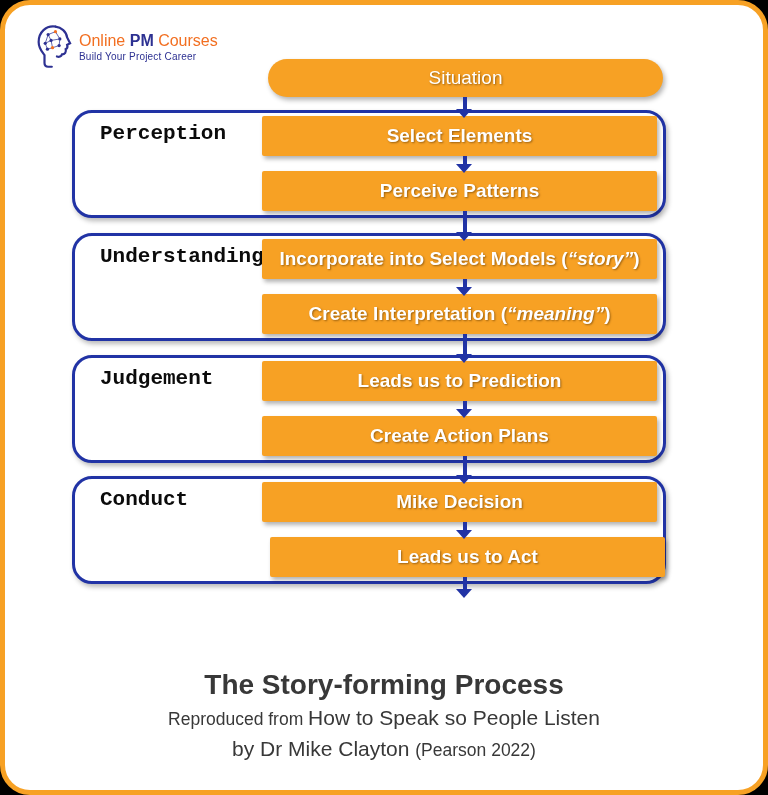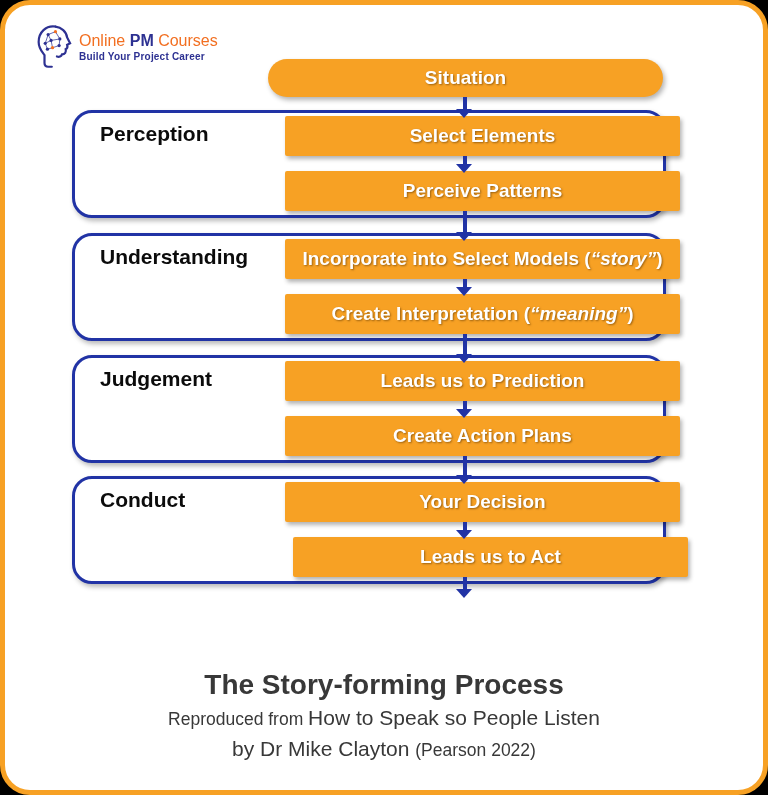--- a/index.html
+++ b/index.html
@@ -21,45 +21,46 @@
     width:768px;height:795px;
     background:#fff;
     border:5px solid var(--orange);
     border-radius:30px;
   }
   
   .logo{position:absolute;left:30px;top:18px;display:flex;align-items:center;gap:6px;}
   .logo-head{width:38px;height:48px;}
   .brand{font-size:16px;line-height:18px;color:var(--logo-orange);font-weight:400;white-space:nowrap;}
   .brand .navyTxt{color:var(--logo-navy);font-weight:700;}
-  .tagline{font-size:10px;font-weight:700;color:var(--logo-navy);letter-spacing:.2px;margin-top:1px;}
+  .tagline{font-size:10px;font-weight:400;color:var(--logo-navy);letter-spacing:.2px;margin-top:1px;}
   
   .pill{
     position:absolute;left:263px;width:395px;height:38px;
     background:var(--orange);border-radius:19px;
     display:flex;align-items:center;justify-content:center;
-    color:#fff;font-weight:700;font-size:19px;
+    color:#fff;font-weight:400;font-size:19px;
     text-shadow:1px 1px 2px rgba(80,45,0,.55);
     box-shadow:2px 3px 5px rgba(0,0,0,.3);
     z-index:2;
   }
   #situation{top:54px;}
   #results{top:591px;}
   .container{
     position:absolute;left:67px;width:594px;height:108px;
     background:#fff;border:3px solid var(--blue);border-radius:20px;
     box-shadow:2px 3px 5px rgba(0,0,0,.28);
+    font-family:Liberation Mono, monospace;
   }
   #sec-0{top:105px;} #sec-1{top:228px;} #sec-2{top:350px;} #sec-3{top:471px;}
   .sec-label{
     position:absolute;left:25px;top:9px;
     font-size:21px;font-weight:700;color:#0b0b0b;
   }
   .obox{
-    position:absolute;left:280px;width:395px;height:40px;
+    position:absolute;left:257px;width:395px;height:40px;
     background:var(--orange);border-radius:2px;
     display:flex;align-items:center;justify-content:center;
     color:#fff;font-weight:700;font-size:19px;
     text-shadow:1px 1px 2px rgba(80,45,0,.55);
     box-shadow:2px 3px 4px rgba(0,0,0,.3);
     z-index:2;white-space:nowrap;
   }
   .obox em{font-style:italic;}
   #box-0-0{top:111px;} #box-0-1{top:166px;}
   #box-1-0{top:234px;} #box-1-1{top:289px;}
@@ -153,21 +154,21 @@
       <em>“meaning”</em>
       <span>)</span>
   </div>
   <div class="obox" id="box-2-0">
     <span>Leads us to Prediction</span>
   </div>
   <div class="obox" id="box-2-1">
     <span>Create Action Plans</span>
   </div>
   <div class="obox" id="box-3-0">
-    <span>Your Decision</span>
+    <span>Mike Decision</span>
   </div>
   <div class="obox" id="box-3-1">
     <span>Leads us to Act</span>
   </div>
 
 
   <div class="arrow" style="top:92px;height:21px"></div>
   <div class="arrow" style="top:151px;height:17px"></div>
   <div class="arrow" style="top:206px;height:30px"></div>
   <div class="arrow" style="top:274px;height:17px"></div>

